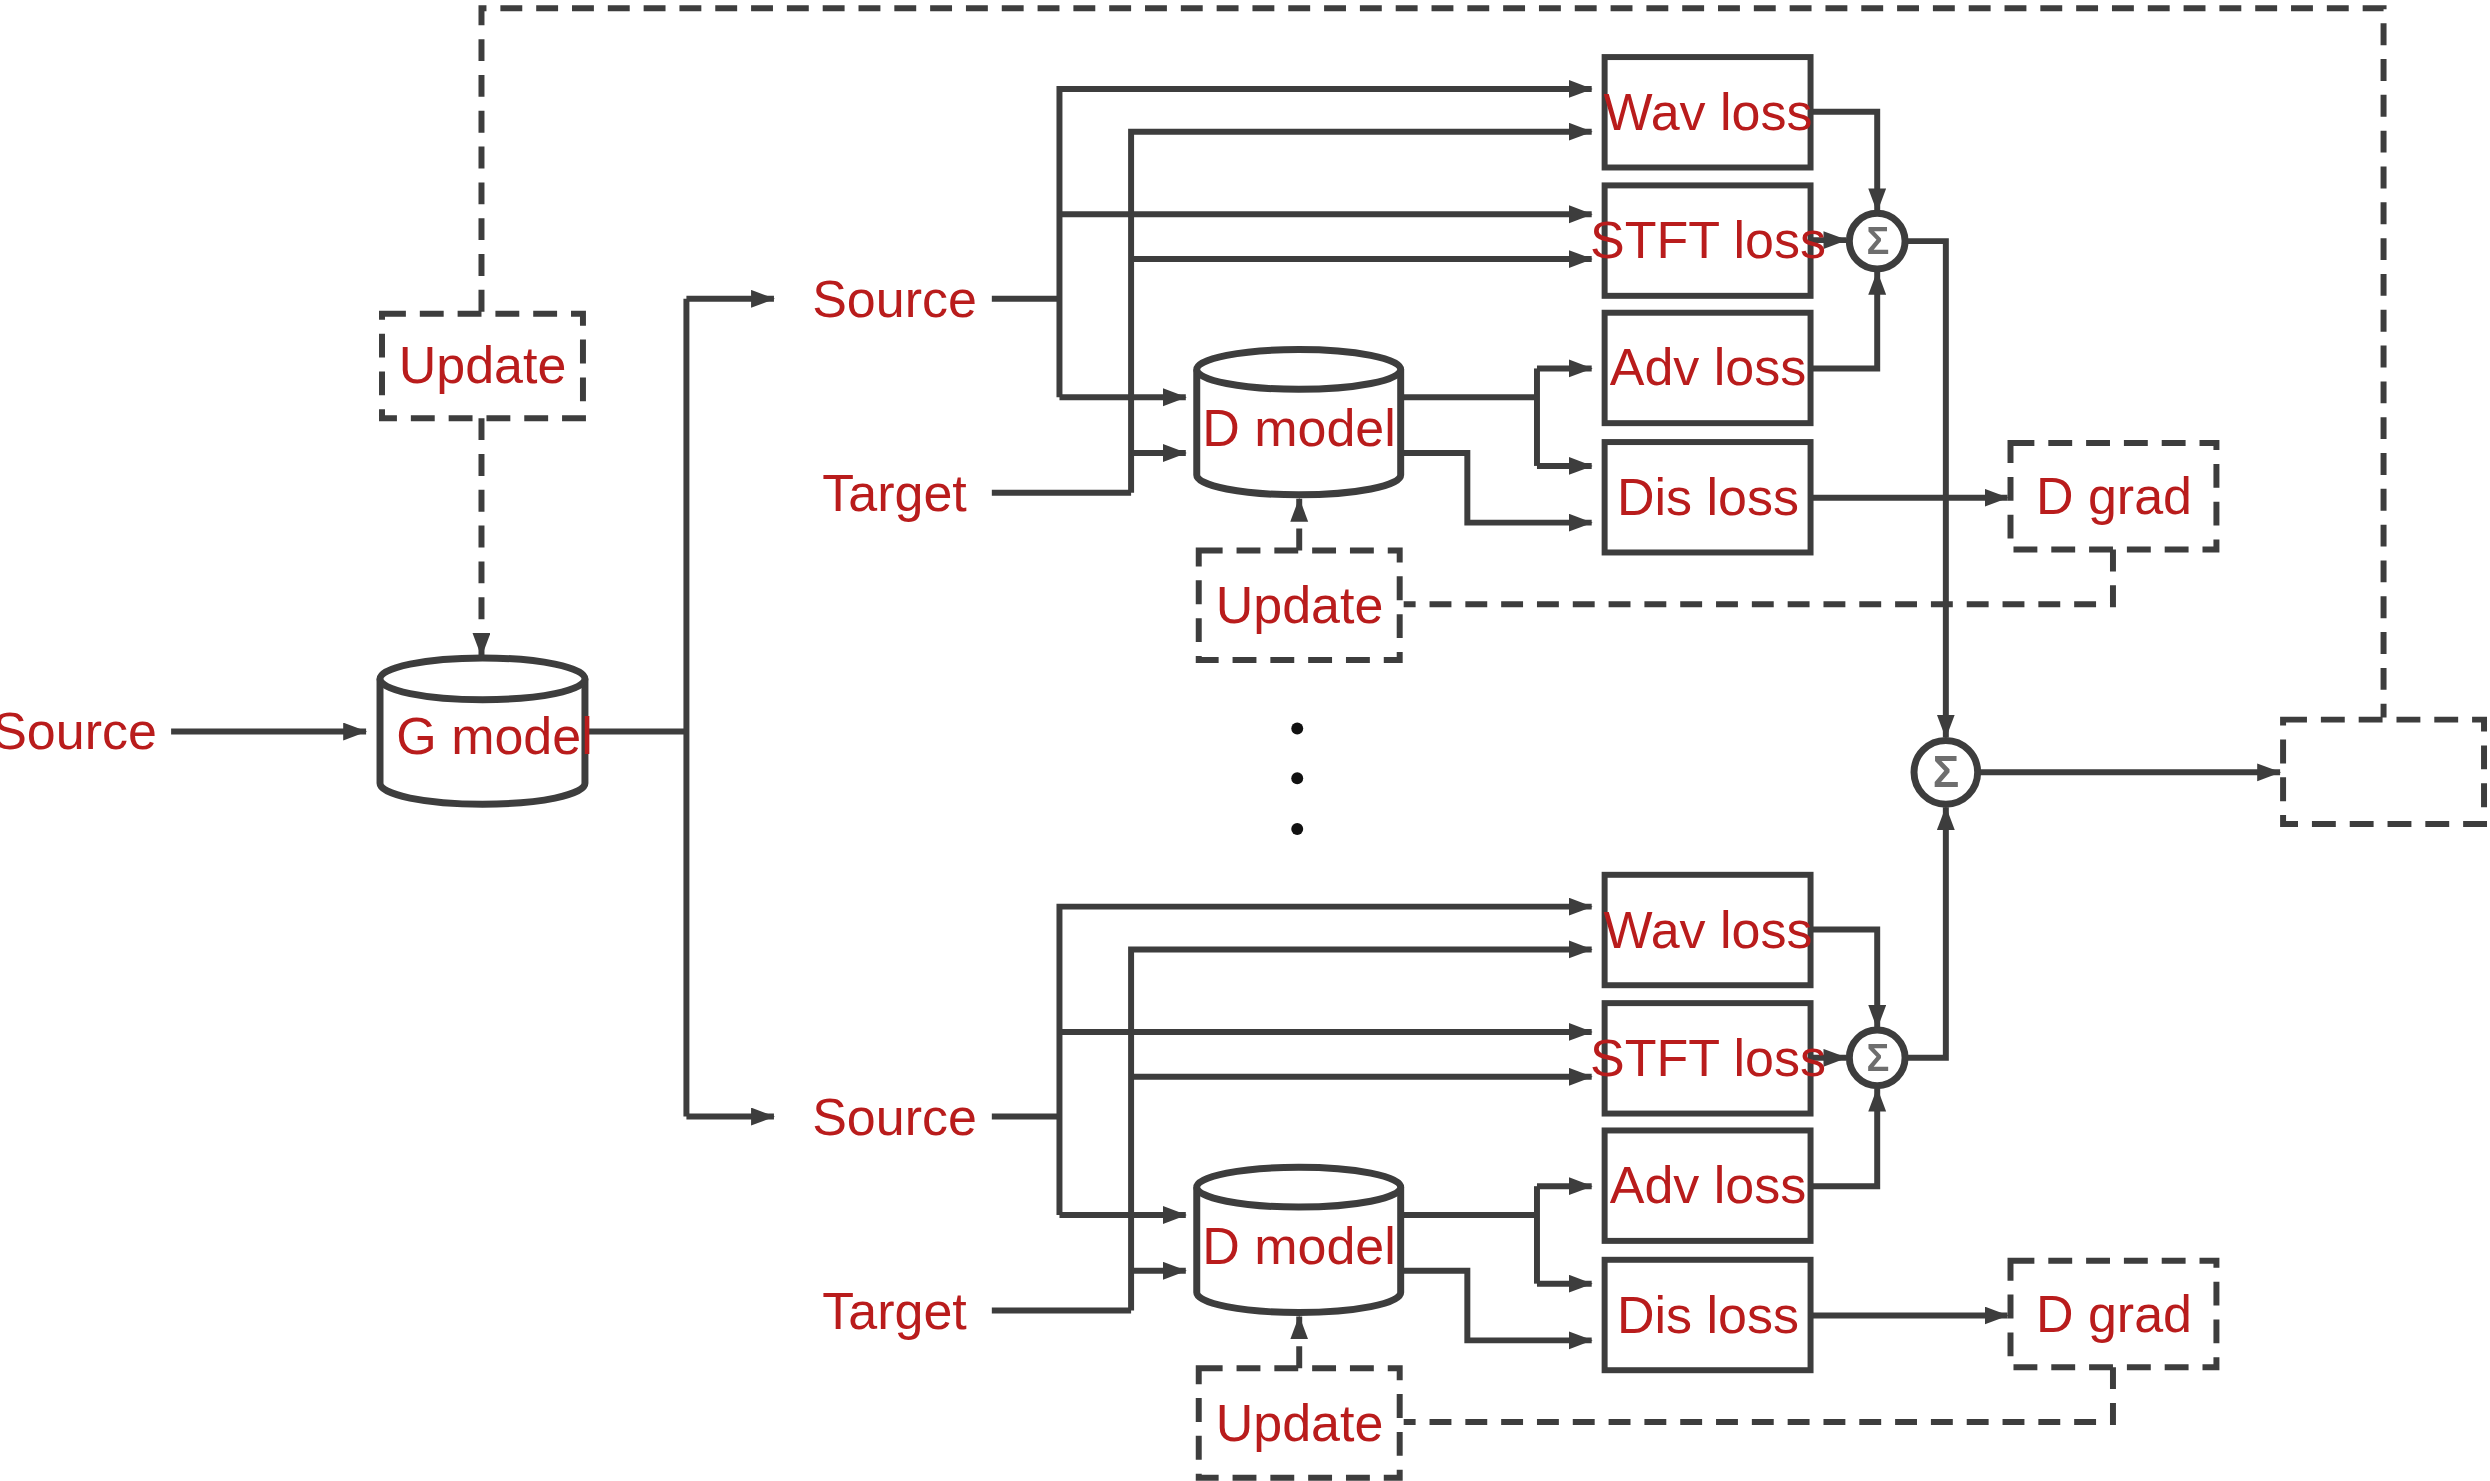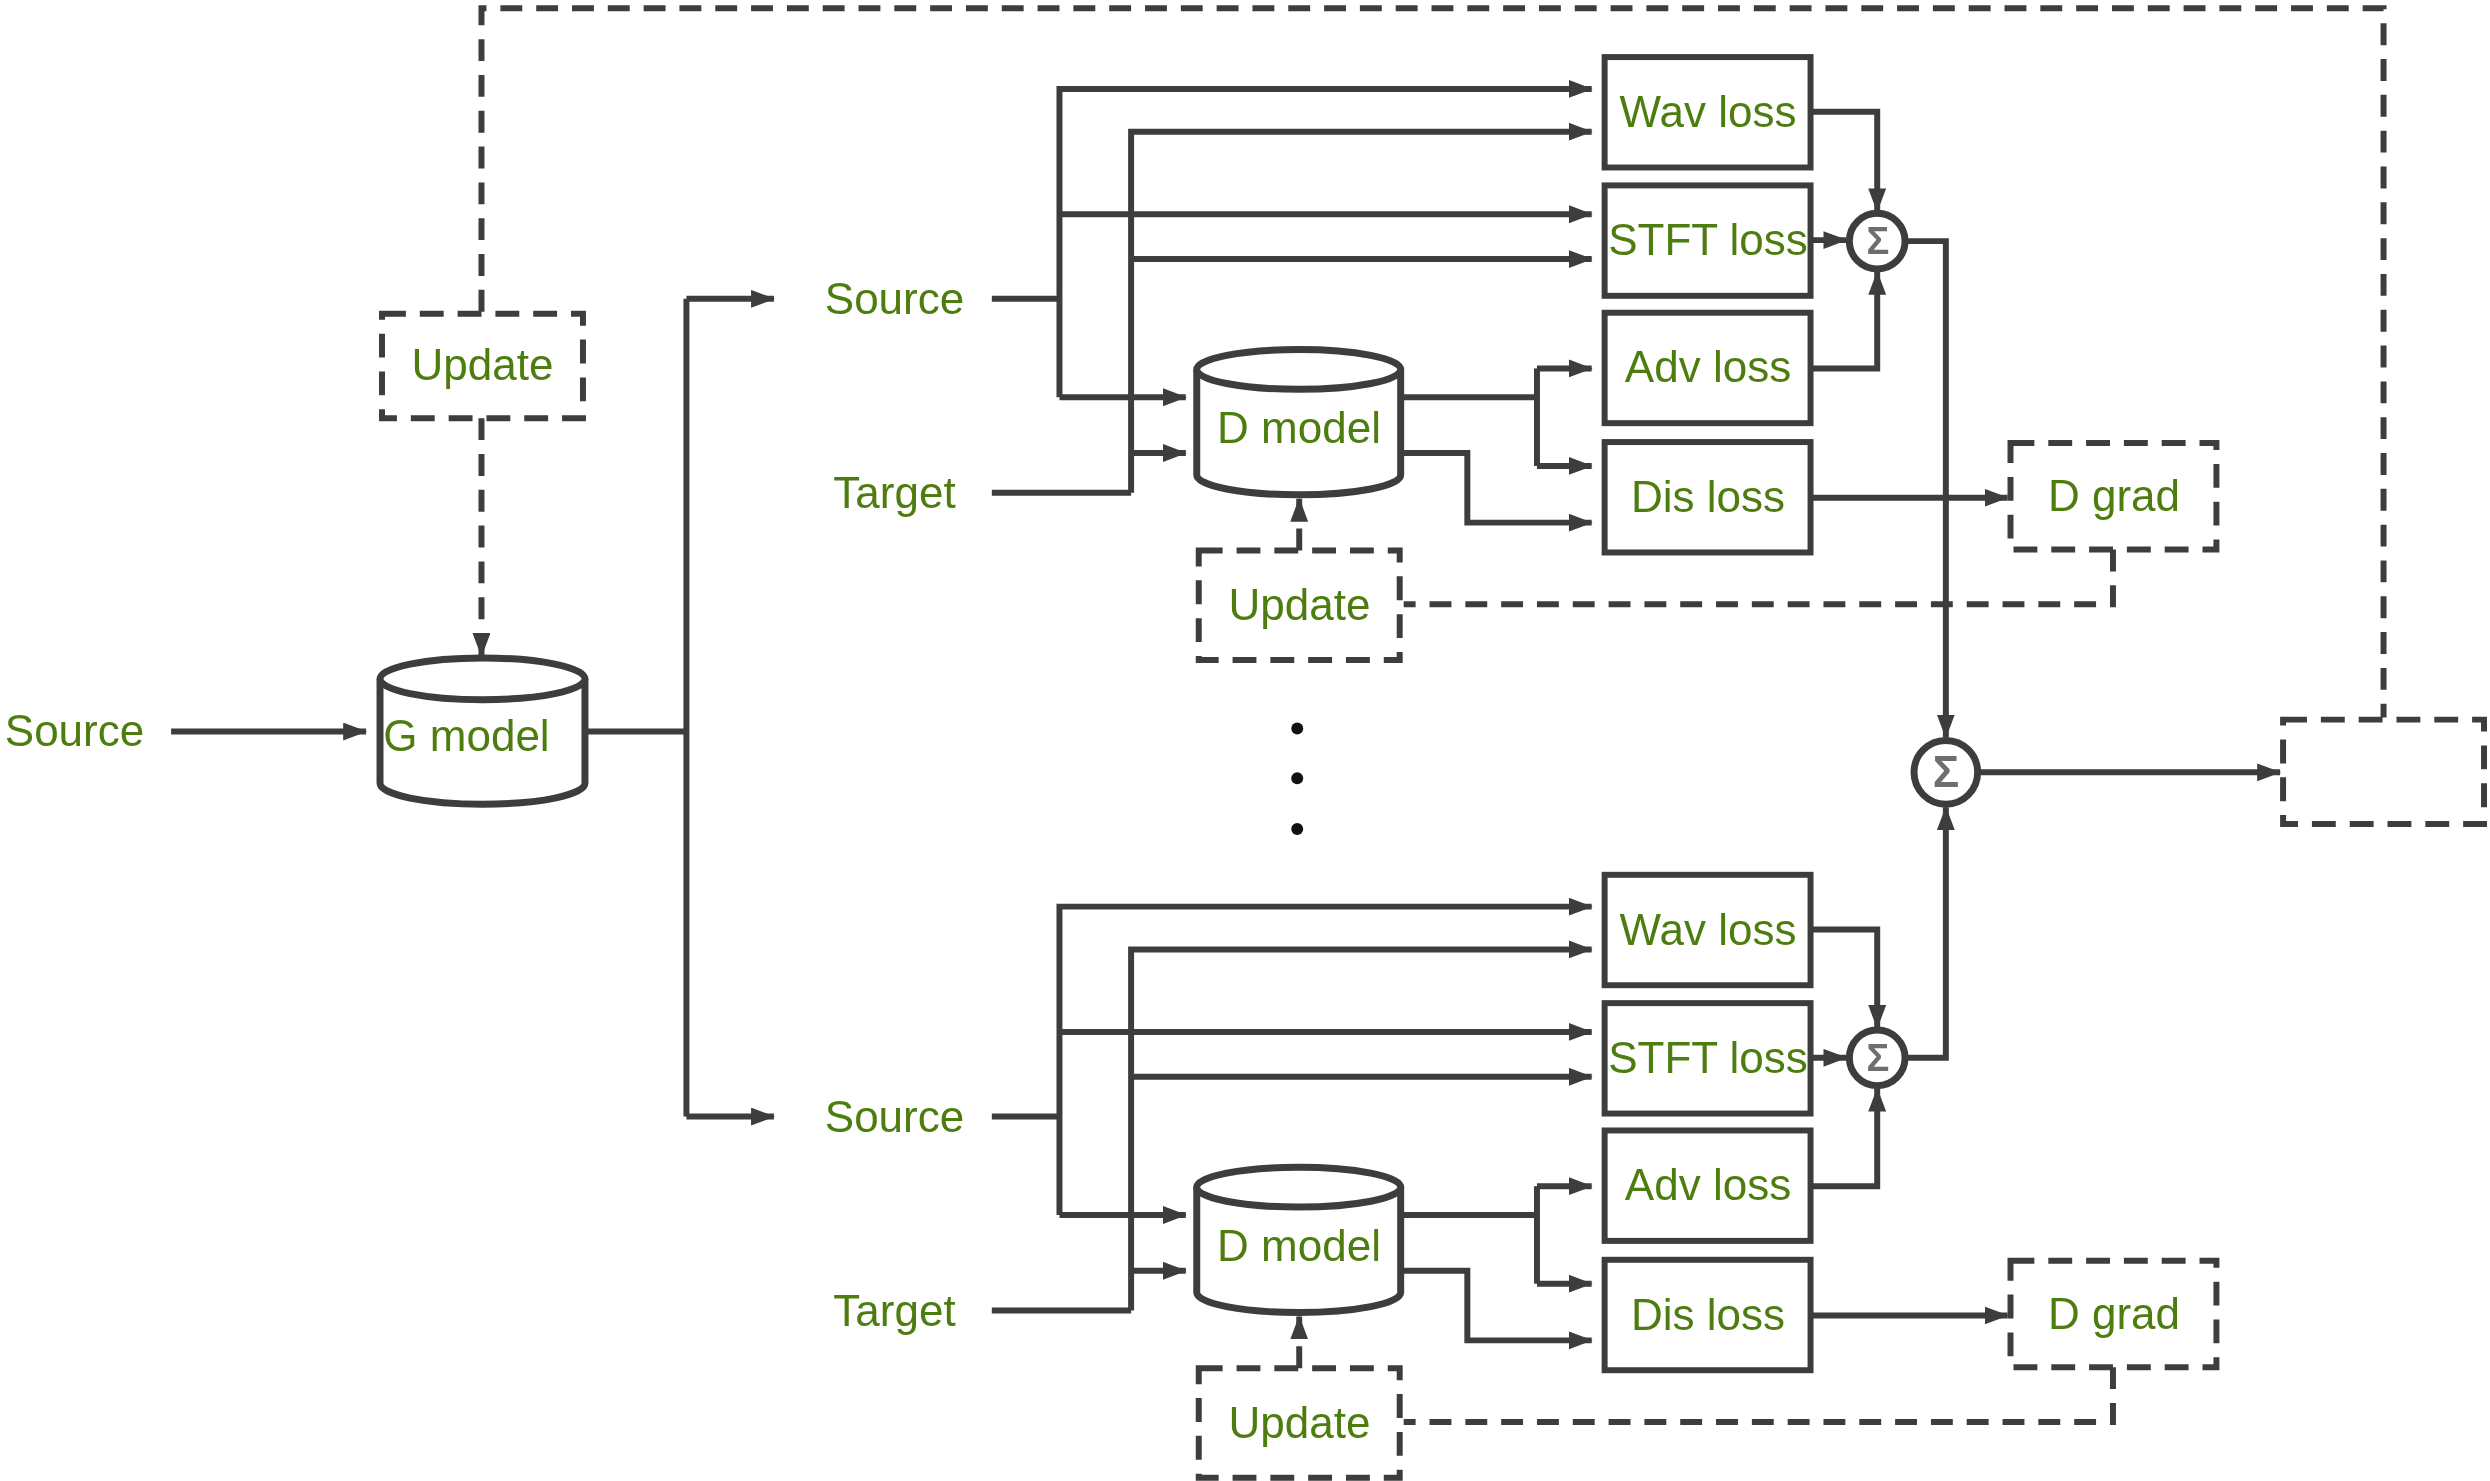--- a/index.html
+++ b/index.html
@@ -19,22 +19,22 @@
   .canvas svg {
     position: absolute;
     left: 0;
     top: 0;
   }
   .lbl {
     position: absolute;
     display: flex;
     align-items: center;
     justify-content: center;
-    font-size: 44px;
-    color: #4d7c0f;
+    font-size: 52px;
+    color: #b91c1c;
     white-space: nowrap;
     pointer-events: none;
   }
   .sigma {
     color: #6e6e6e;
     font-size: 38px;
     font-weight: bold;
   }
   .sigma.big {
     font-size: 44px;
@@ -160,21 +160,21 @@
 
     <g fill="#111111">
       <circle cx="1304" cy="732" r="6"></circle>
       <circle cx="1304" cy="782" r="6"></circle>
       <circle cx="1304" cy="833" r="6"></circle>
     </g>
   </svg>
 
   <div class="lbl" style="left:0px; top:707px; width:149px; height:48px;">Source</div>
 
-  <div class="lbl" style="left:364px; top:712px; width:205px; height:48px;">G model</div>
+  <div class="lbl" style="left:392px; top:712px; width:205px; height:48px;">G model</div>
 
   <div class="lbl" style="left:382px; top:313px; width:201px; height:104px;">Update</div>
 
   <div class="lbl" style="left:821px; top:275px; width:147px; height:48px;">Source</div>
   <div class="lbl" style="left:821px; top:469px; width:147px; height:48px;">Target</div>
   <div class="lbl" style="left:821px; top:1093px; width:147px; height:48px;">Source</div>
   <div class="lbl" style="left:821px; top:1287px; width:147px; height:48px;">Target</div>
 
   <div class="lbl" style="left:1197px; top:404px; width:204px; height:48px;">D model</div>
   <div class="lbl" style="left:1197px; top:1222px; width:204px; height:48px;">D model</div>

